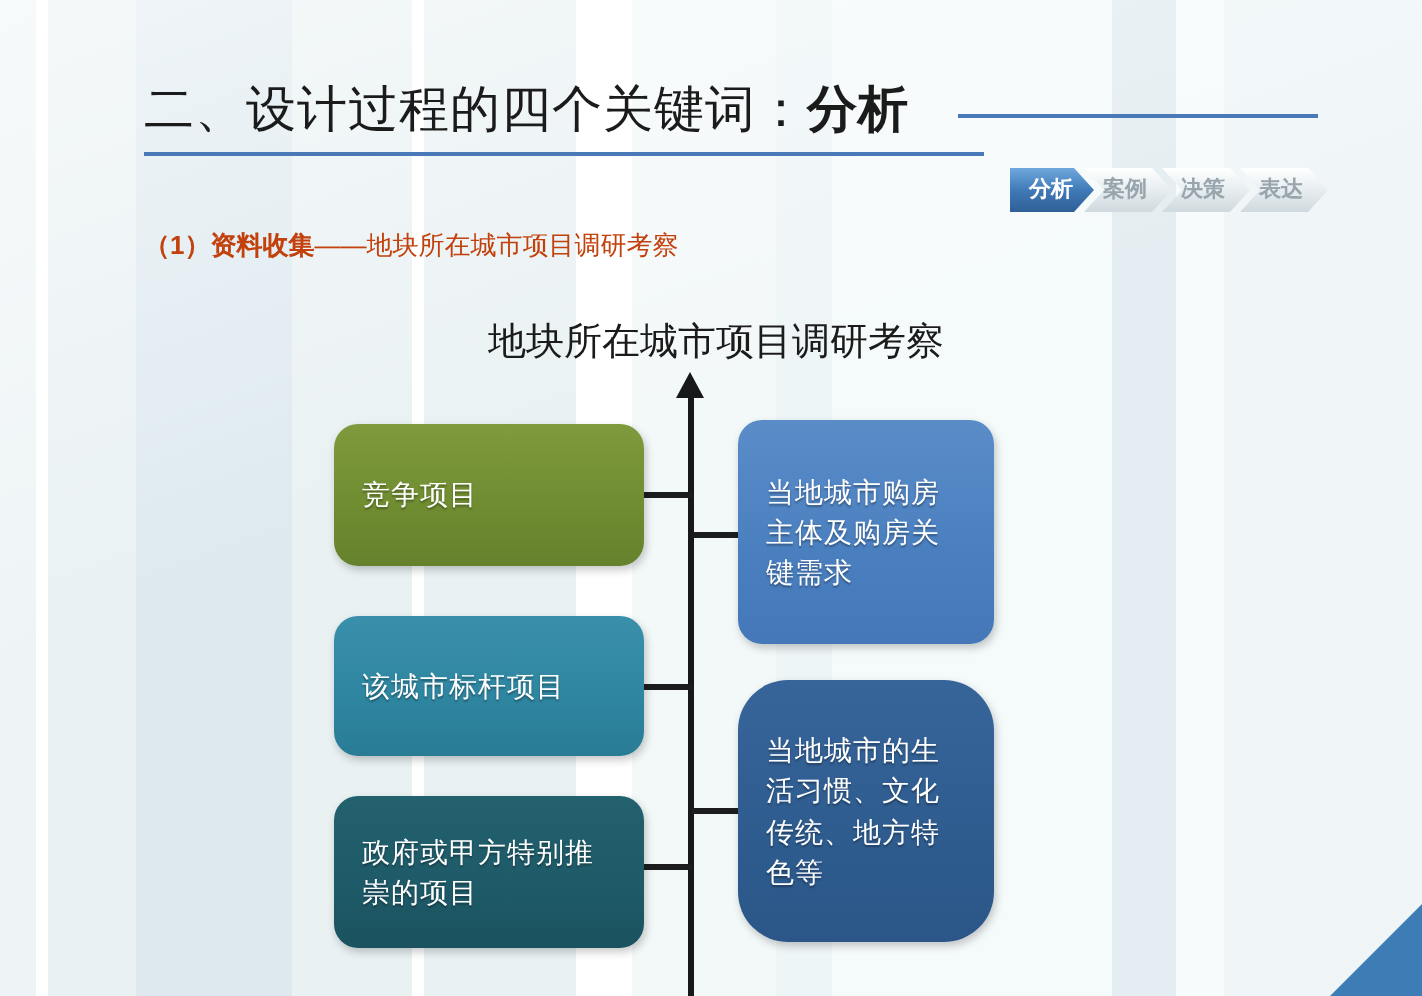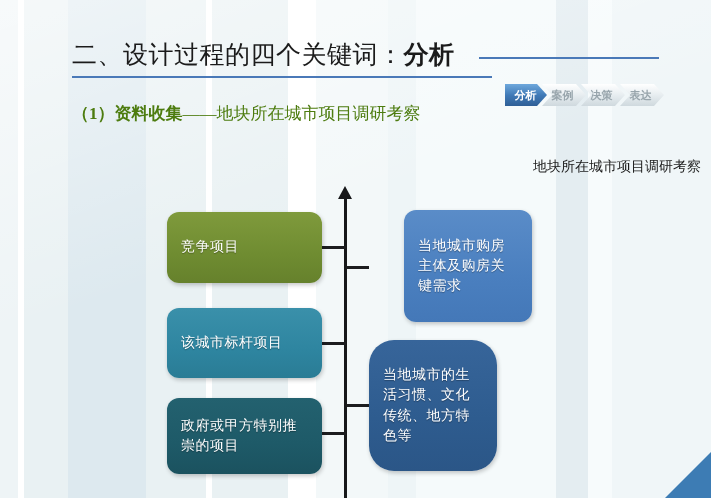--- a/index.html
+++ b/index.html
@@ -11,21 +11,20 @@
     height: 498px;
     font-family: "Liberation Sans", "DejaVu Sans", sans-serif;
     overflow: hidden;
   }
   #slide {
     position: relative;
     width: 711px;
     height: 498px;
     background: #f2f7f8;
     overflow: hidden;
-    font-family: Liberation Serif, serif;
   }
   
   .bg-stripes {
     position: absolute;
     inset: 0;
     background:
       linear-gradient(90deg,
         #eef4f6 0px,  #eef4f6 18px,
         #ffffff 18px, #ffffff 24px,
         #e9f1f3 24px, #e9f1f3 68px,
@@ -137,35 +136,35 @@
     background: linear-gradient(180deg, #ffffff 0%, #e8eef1 48%, #cfd9de 100%);
     color: #98a5ac;
     font-weight: bold;
     min-width: 44px;
   }
 
   
   .subtitle {
     position: absolute;
     left: 72px;
-    top: 102px;
-    font-size: 17px;
-    color: #4d7c0f;
+    top: 114px;
+    font-size: 13px;
+    color: #c2410c;
     white-space: nowrap;
   }
   .subtitle .b { font-weight: bold; }
 
   
   .diagram-title {
     position: absolute;
     left: 0;
     right: 0;
     top: 158px;
-    text-align: right;
-    font-size: 14px;
+    text-align: center;
+    font-size: 19px;
     color: #1b1b1b;
     padding-left: 25px;
   }
   
   .diagram-title > span { position: relative; left: -10px; }
 
   .axis-line {
     position: absolute;
     left: 344px;
     top: 196px;
@@ -243,16 +242,16 @@
   <div class="connector" style="left:322px; top:342px; width:24px;"></div>
   <div class="connector" style="left:322px; top:432px; width:24px;"></div>
 
   <div class="connector" style="left:346px; top:266px; width:23px;"></div>
   <div class="connector" style="left:346px; top:404px; width:23px;"></div>
 
   <div class="node green" style="left:167px; top:212px; width:155px; height:71px;">竞争项目</div>
   <div class="node dteal" style="left:167px; top:398px; width:155px; height:76px;">政府或甲方特别推崇的项目</div>
   <div class="node teal" style="left:167px; top:308px; width:155px; height:70px;">该城市标杆项目</div>
 
-  <div class="node blue1" style="left:369px; top:210px; width:128px; height:112px;margin-left:35px;">当地城市购房主体及购房关键需求</div>
+  <div class="node blue1" style="left:369px; top:210px; width:128px; height:112px;">当地城市购房主体及购房关键需求</div>
   <div class="node blue2" style="left:369px; top:340px; width:128px; height:131px;border-radius:25px;">当地城市的生活习惯、文化传统、地方特色等</div>
 
 </div>
 
 </body></html>

